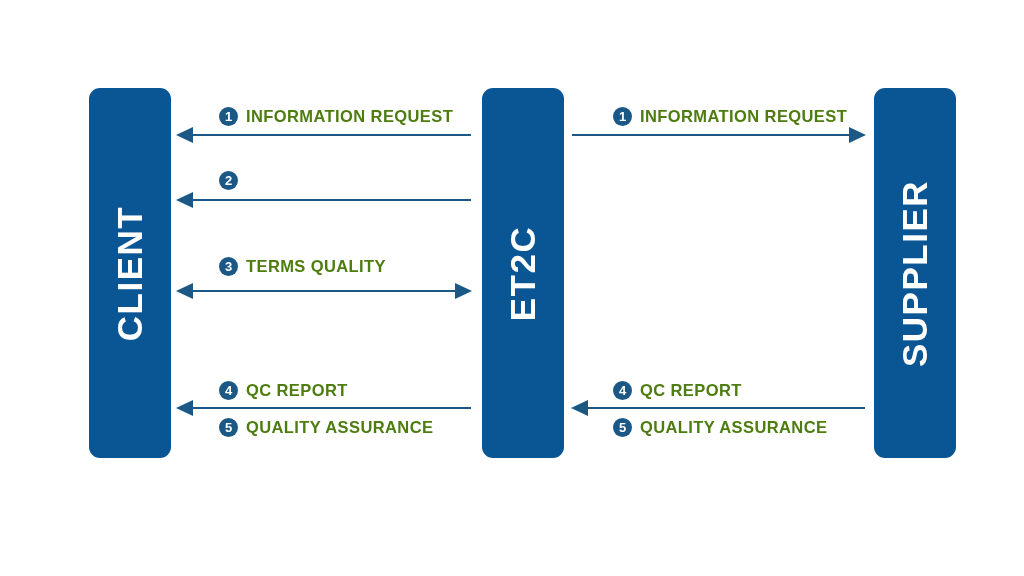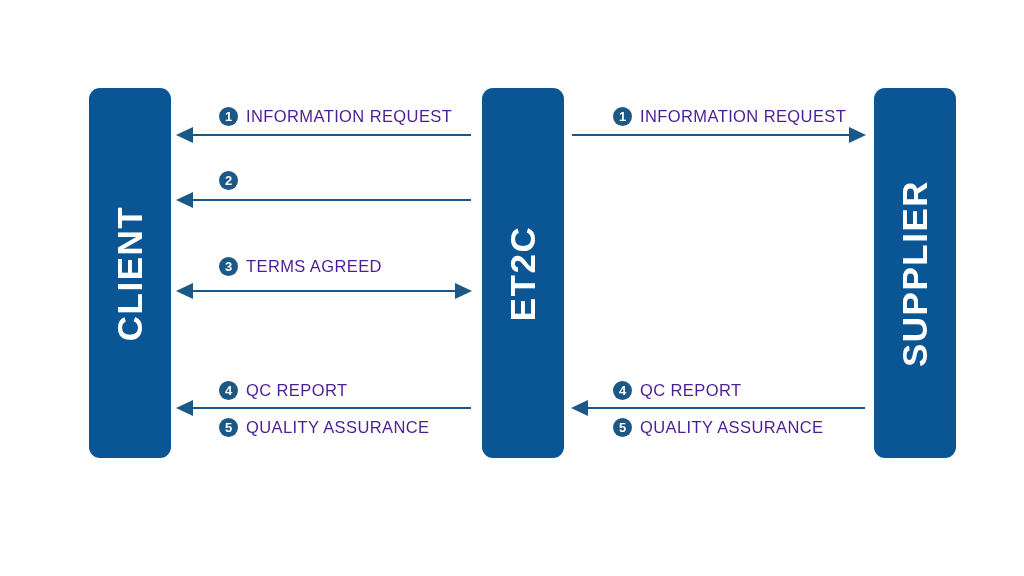--- a/index.html
+++ b/index.html
@@ -88,23 +88,23 @@
     display: inline-flex;
     align-items: center;
     justify-content: center;
     flex: 0 0 auto;
     line-height: 1;
     padding-bottom: 1px;
     box-sizing: border-box;
   }
   .step-text {
     margin-left: 8px;
-    color: #4c1d95;
+    color: #4d7c0f;
     font-size: 16.5px;
-    font-weight: 400;
+    font-weight: 700;
     letter-spacing: 0.4px;
   }
 </style>
 </head>
 <body>
 
 <div id="canvas">
 
   <div class="pillar" style="left:89px; top:88px; width:82px; height:370px;">
     <div class="pillar-label">CLIENT</div>
@@ -130,21 +130,21 @@
   <div class="step-label" style="left:219px; top:171px;">
     <span class="badge">2</span>
   </div>
   <div class="arrow has-left" style="left:177px; top:190px; width:294px;">
     <span class="head left"></span>
     <span class="shaft"></span>
   </div>
 
   <div class="step-label" style="left:219px; top:257px;">
     <span class="badge">3</span>
-    <span class="step-text">TERMS AGREED</span>
+    <span class="step-text">TERMS QUALITY</span>
   </div>
   <div class="arrow has-left has-right" style="left:177px; top:281px; width:294px;">
     <span class="head left"></span>
     <span class="head right"></span>
     <span class="shaft"></span>
   </div>
 
   <div class="step-label" style="left:219px; top:381px;">
     <span class="badge">4</span>
     <span class="step-text">QC REPORT</span>

